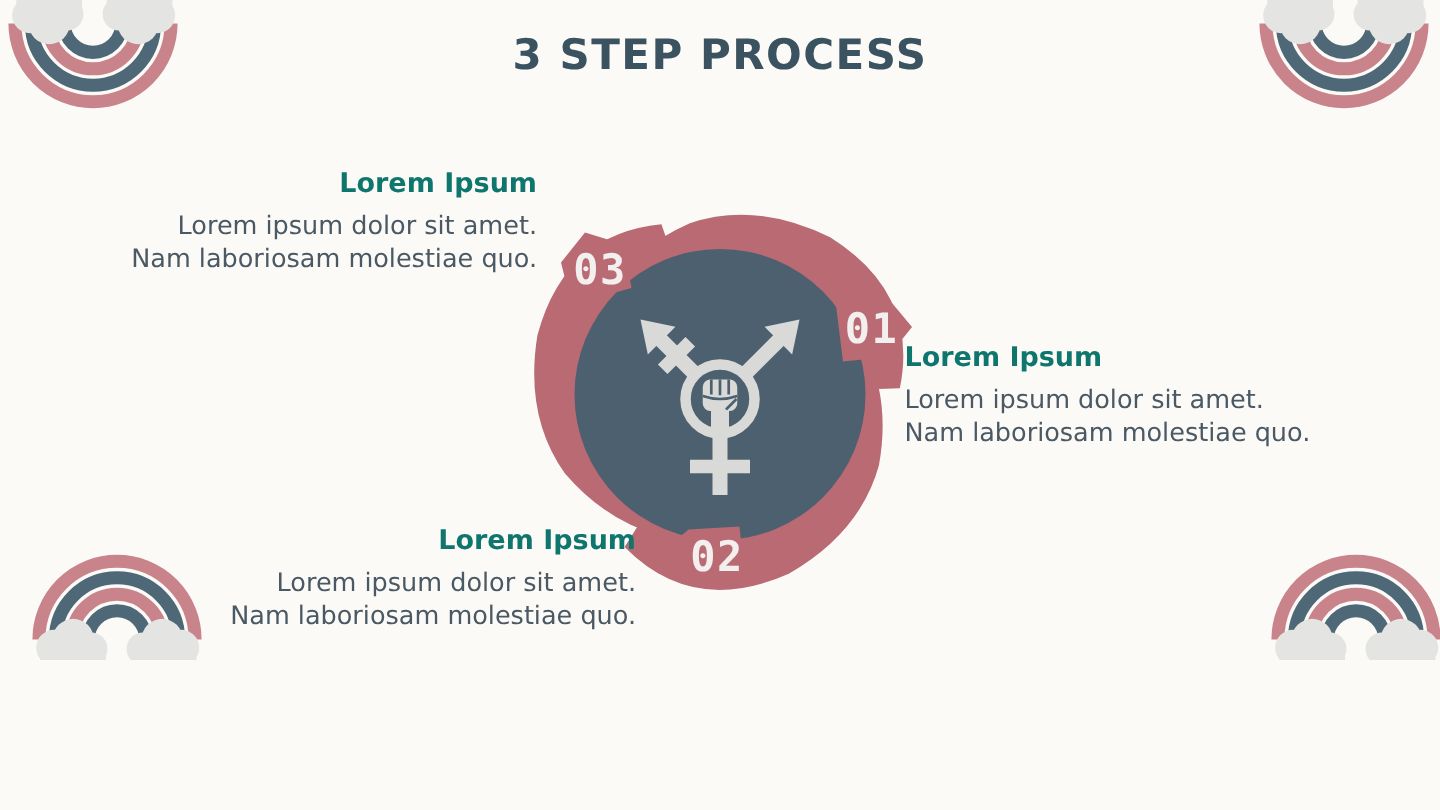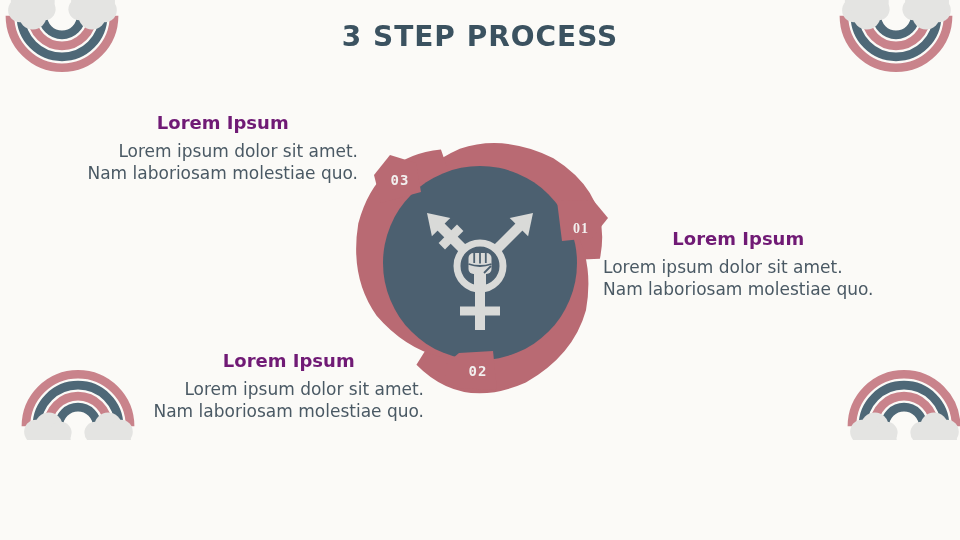--- a/index.html
+++ b/index.html
@@ -6,31 +6,31 @@
   body{width:960px;height:540px;overflow:hidden;background:#fbfaf7;
        font-family:"DejaVu Sans",sans-serif;}
   .slide{position:relative;width:960px;height:440px;background:#fbfaf7;overflow:hidden;}
 
   .slide-title{position:absolute;left:0;right:0;top:20px;text-align:center;
     font-size:28px;font-weight:700;letter-spacing:1px;color:#3b5260;}
 
   .diagram-svg{position:absolute;left:0;top:0;}
 
   .step-block{position:absolute;white-space:nowrap;}
-  .step-block .step-heading{font-size:18px;font-weight:700;color:#701a75;margin:0 0 7px 0;text-align:center;}
+  .step-block .step-heading{font-size:18px;font-weight:700;color:#0f766e;margin:0 0 7px 0;}
   .step-block .step-body{font-size:17px;color:#4a5964;line-height:22px;}
   .align-right{text-align:right;}
   .blk-1{top:112px;right:602px;}
   .blk-2{top:228px;left:603px;}
   .blk-3{top:350px;right:536px;}
 
   .step-num{position:absolute;transform:translate(-50%,-50%);
-    font-family:"DejaVu Sans Mono",monospace;font-weight:700;font-size:14px;
+    font-family:"DejaVu Sans Mono",monospace;font-weight:700;font-size:28px;
     color:#f2efee;letter-spacing:1px;}
-  .num-1{left:581px;top:229px;font-family:Liberation Serif, serif;}
+  .num-1{left:581px;top:219px;}
   .num-2{left:478px;top:371px;}
   .num-3{left:400px;top:180px;}
 
   .rainbow{position:absolute;width:128px;height:84px;}
   .rb-tl{left:-2px;top:-8px;transform:scaleY(-1);}
   .rb-tr{left:832px;top:-8px;transform:scaleY(-1);}
   .rb-bl{left:14px;bottom:-10px;}
   .rb-br{left:840px;bottom:-10px;}
 </style>
 </head>

